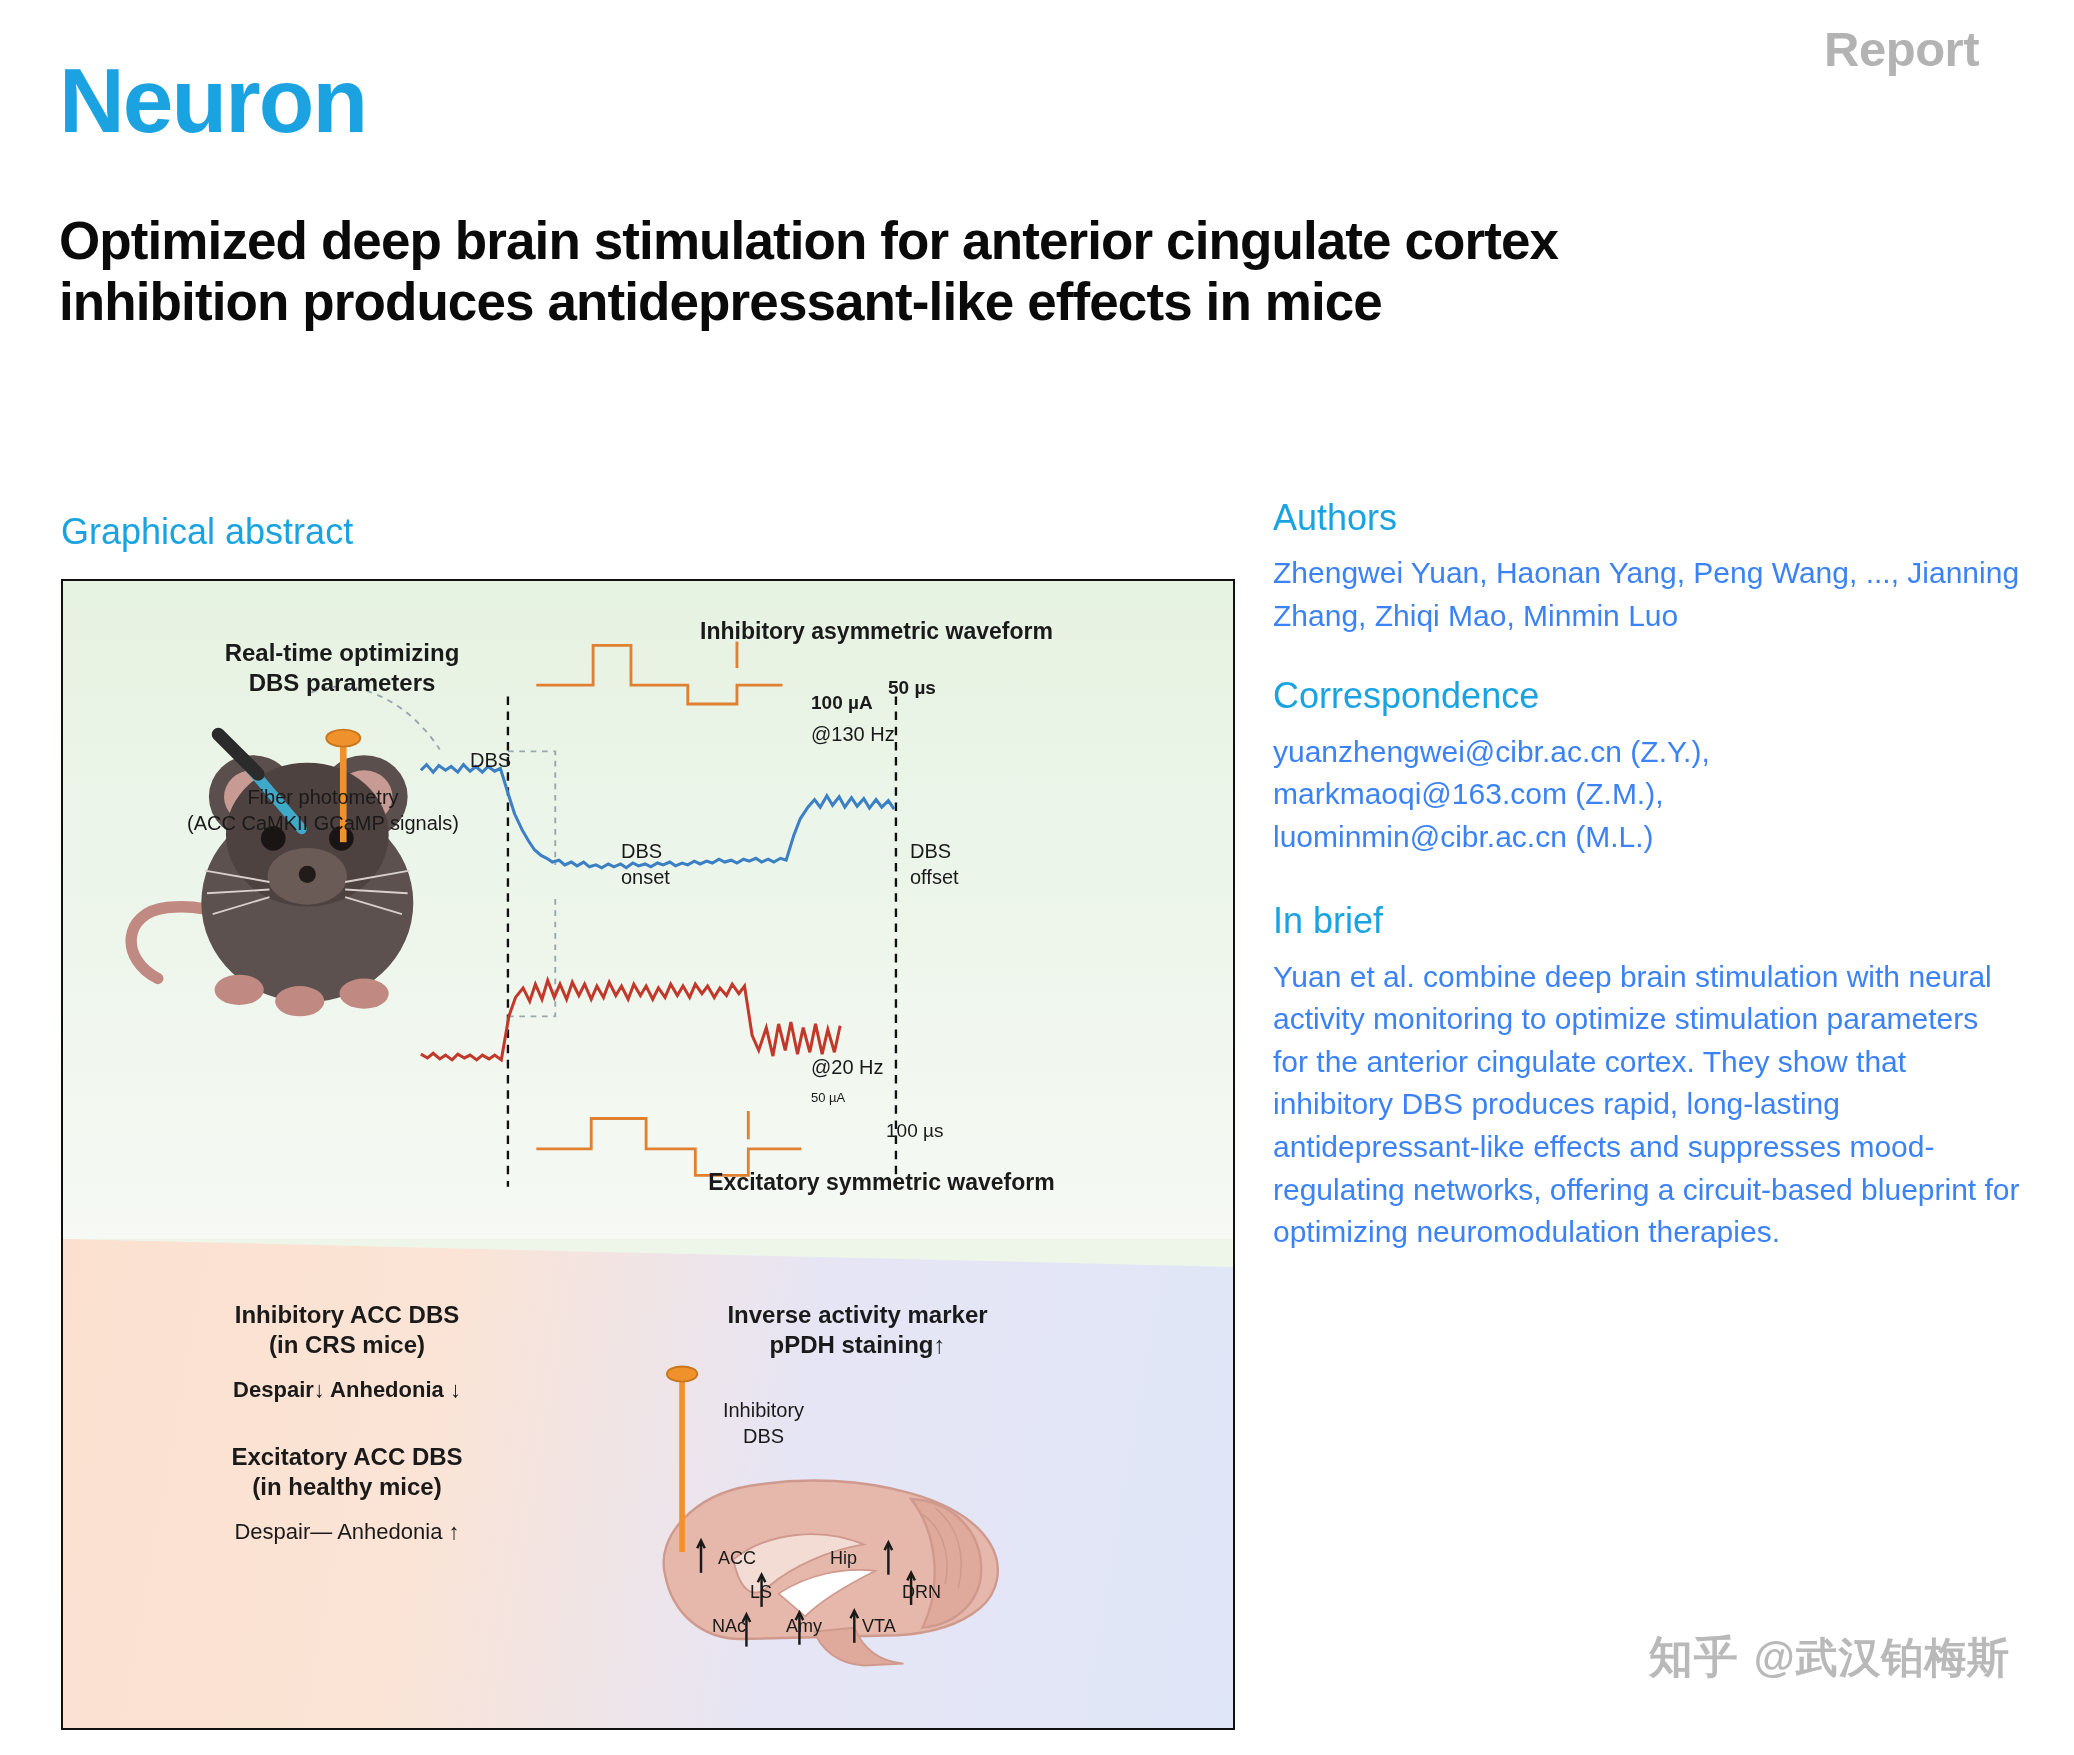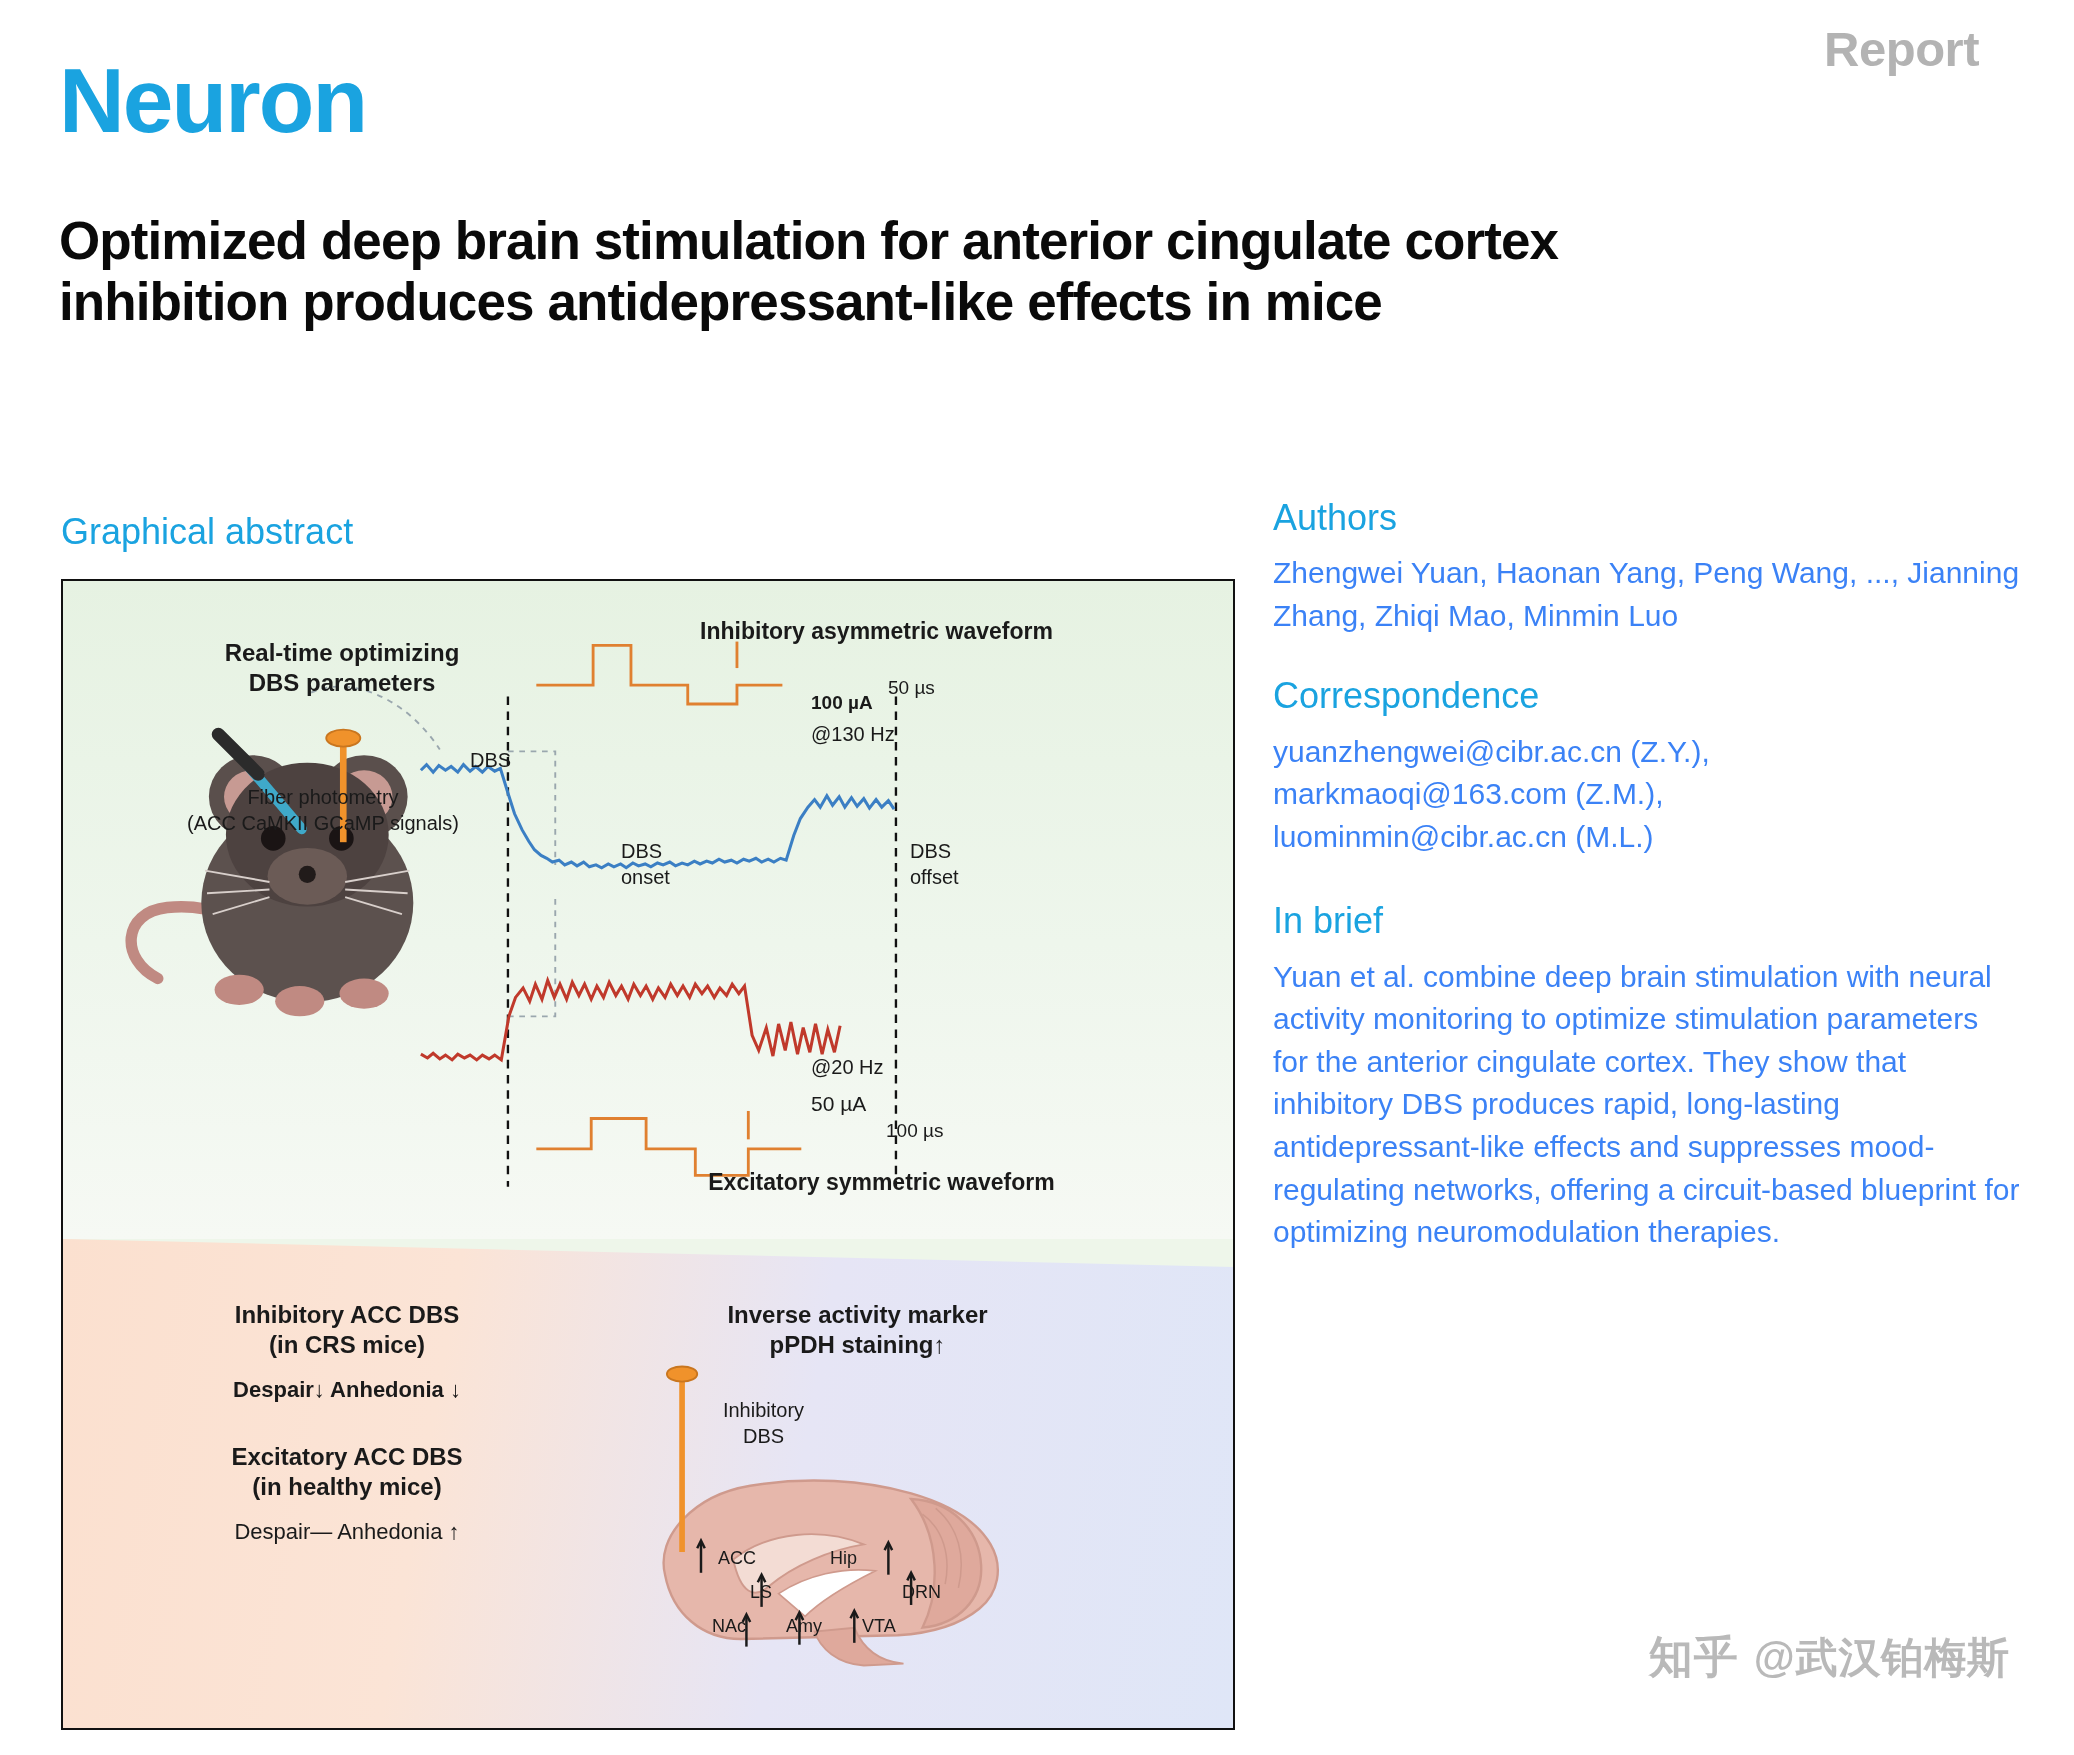--- a/index.html
+++ b/index.html
@@ -124,24 +124,24 @@
     left: 596px; top: 36px;
     width: 435px;
     font-size: 23px;
   }
   #fig-excit-wave {
     left: 596px; top: 587px;
     width: 445px;
     font-size: 23px;
   }
   #fig-100ua { left: 748px; top: 68px; font-size: 19px; font-weight: bold; margin-top: 42px;}
-  #fig-50us  { left: 825px; top: 95px; font-size: 19px; font-weight: normal;}
+  #fig-50us  { left: 825px; top: 95px; font-size: 19px; font-weight: bold;}
   #fig-130hz { left: 748px; top: 140px; font-size: 20px; font-weight: normal;}
   #fig-20hz  { left: 748px; top: 473px; font-size: 20px; font-weight: normal;}
-  #fig-50ua  { left: 748px; top: 509px; font-size: 21px; font-weight: normal;}
+  #fig-50ua  { left: 748px; top: 509px; font-size: 13px; font-weight: normal;}
   #fig-100us { left: 823px; top: 538px; font-size: 19px; font-weight: normal;}
   #fig-dbs-onset { left: 558px; top: 257px; width: 85px; font-size: 20px; font-weight: normal; text-align: left;}
   #fig-dbs-offset { left: 847px; top: 257px; width: 85px; font-size: 20px; font-weight: normal; text-align: left;}
 
   
   #fig-inhib-acc { left: 104px; top: 719px; width: 360px; font-size: 24px;}
   #fig-row1 { left: 104px; top: 795px; width: 360px; font-size: 22px; font-weight: bold;}
   #fig-excit-acc { left: 104px; top: 861px; width: 360px; font-size: 24px;}
   #fig-row2 { left: 104px; top: 937px; width: 360px; font-size: 22px; font-weight: normal;}
   #fig-inverse { left: 596px; top: 719px; width: 397px; font-size: 24px;}

